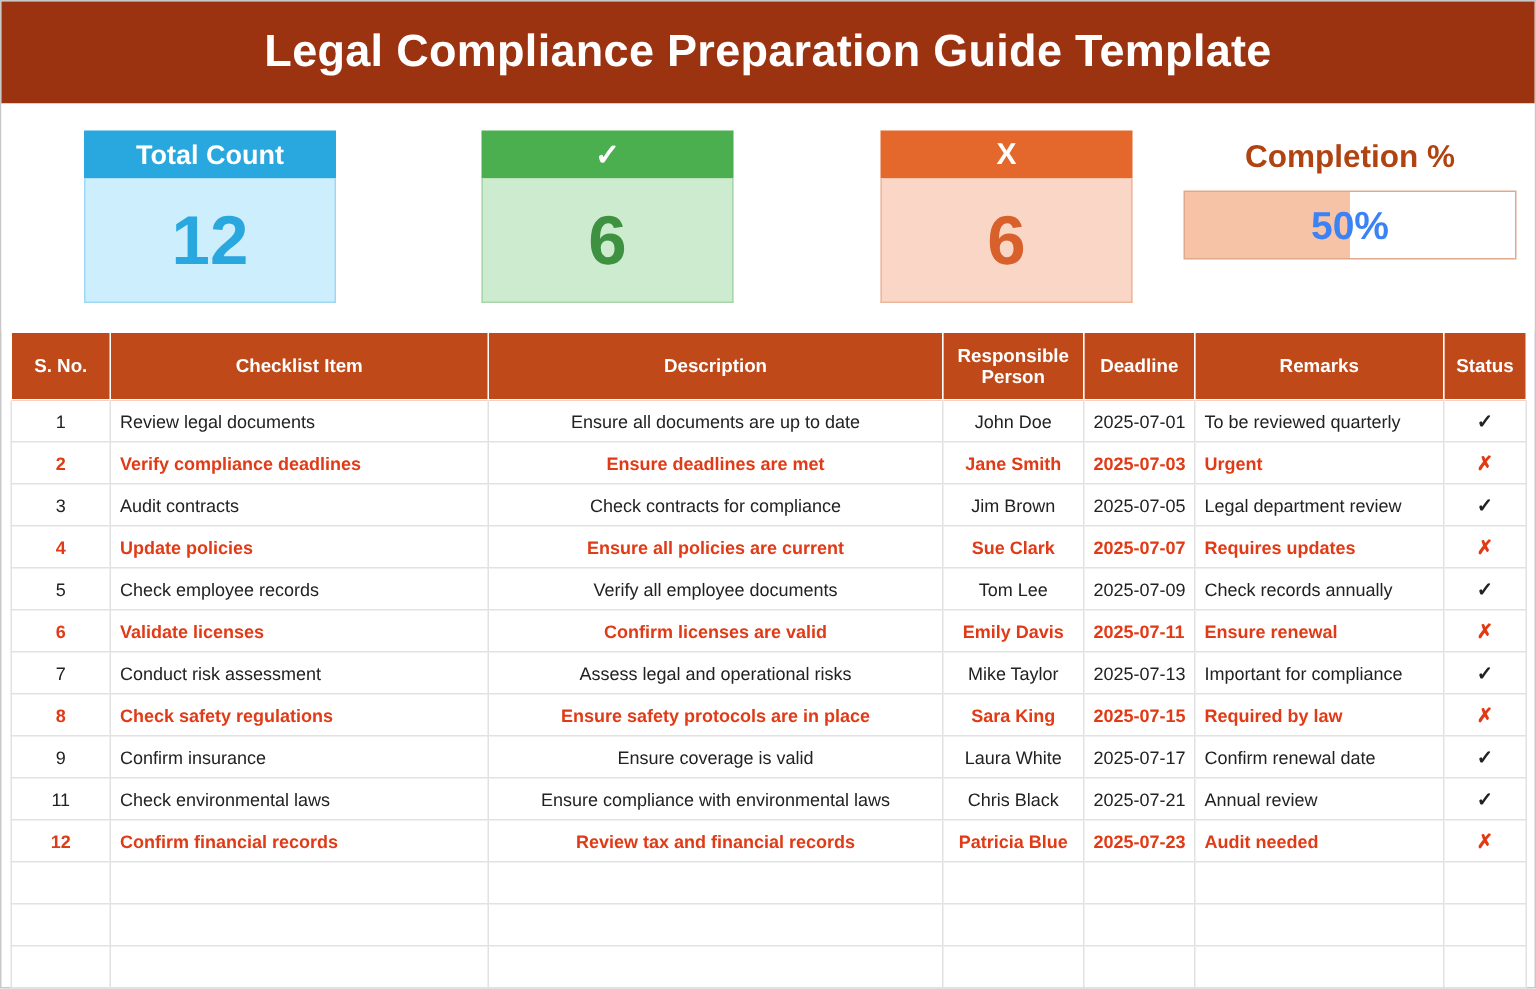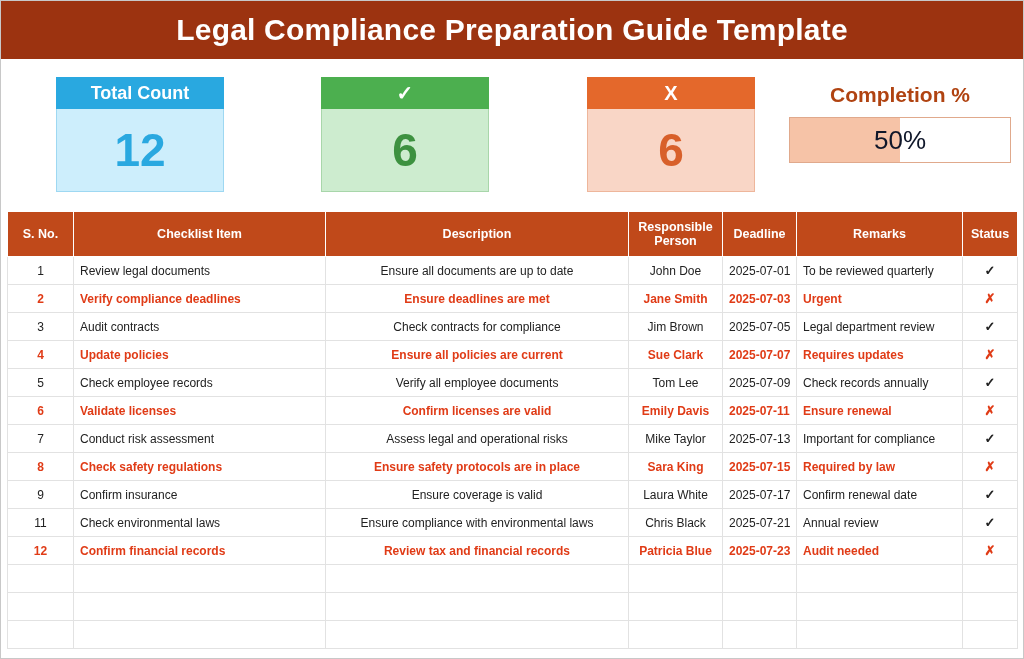--- a/index.html
+++ b/index.html
@@ -16,21 +16,21 @@
   .page {
     position: relative;
     width: 1024px;
     height: 659px;
     box-sizing: border-box;
     border: 1px solid #c8c8c8;
   }
 
   
   .title-bar {
-    height: 58px;
+    height: 68px;
     background: #9c3310;
     display: flex;
     align-items: center;
     justify-content: center;
     text-align: right;
   }
   .title-bar .title-text {
     color: #ffffff;
     font-size: 30px;
     font-weight: bold;
@@ -104,22 +104,22 @@
     left: 0; top: 0; bottom: 0;
     background: #f6c3a7;
   }
   #kpi-completion .comp-val {
     position: relative;
     height: 100%;
     display: flex;
     align-items: center;
     justify-content: center;
     font-size: 26px;
-    font-weight: normal;
-    color: #0f172a;
+    font-weight: bold;
+    color: #3b82f6;
   }
 
   
   .table-wrap {
     padding: 0 6px;
   }
   table.checklist {
     border-collapse: collapse;
     width: 1010px;
     table-layout: fixed;

